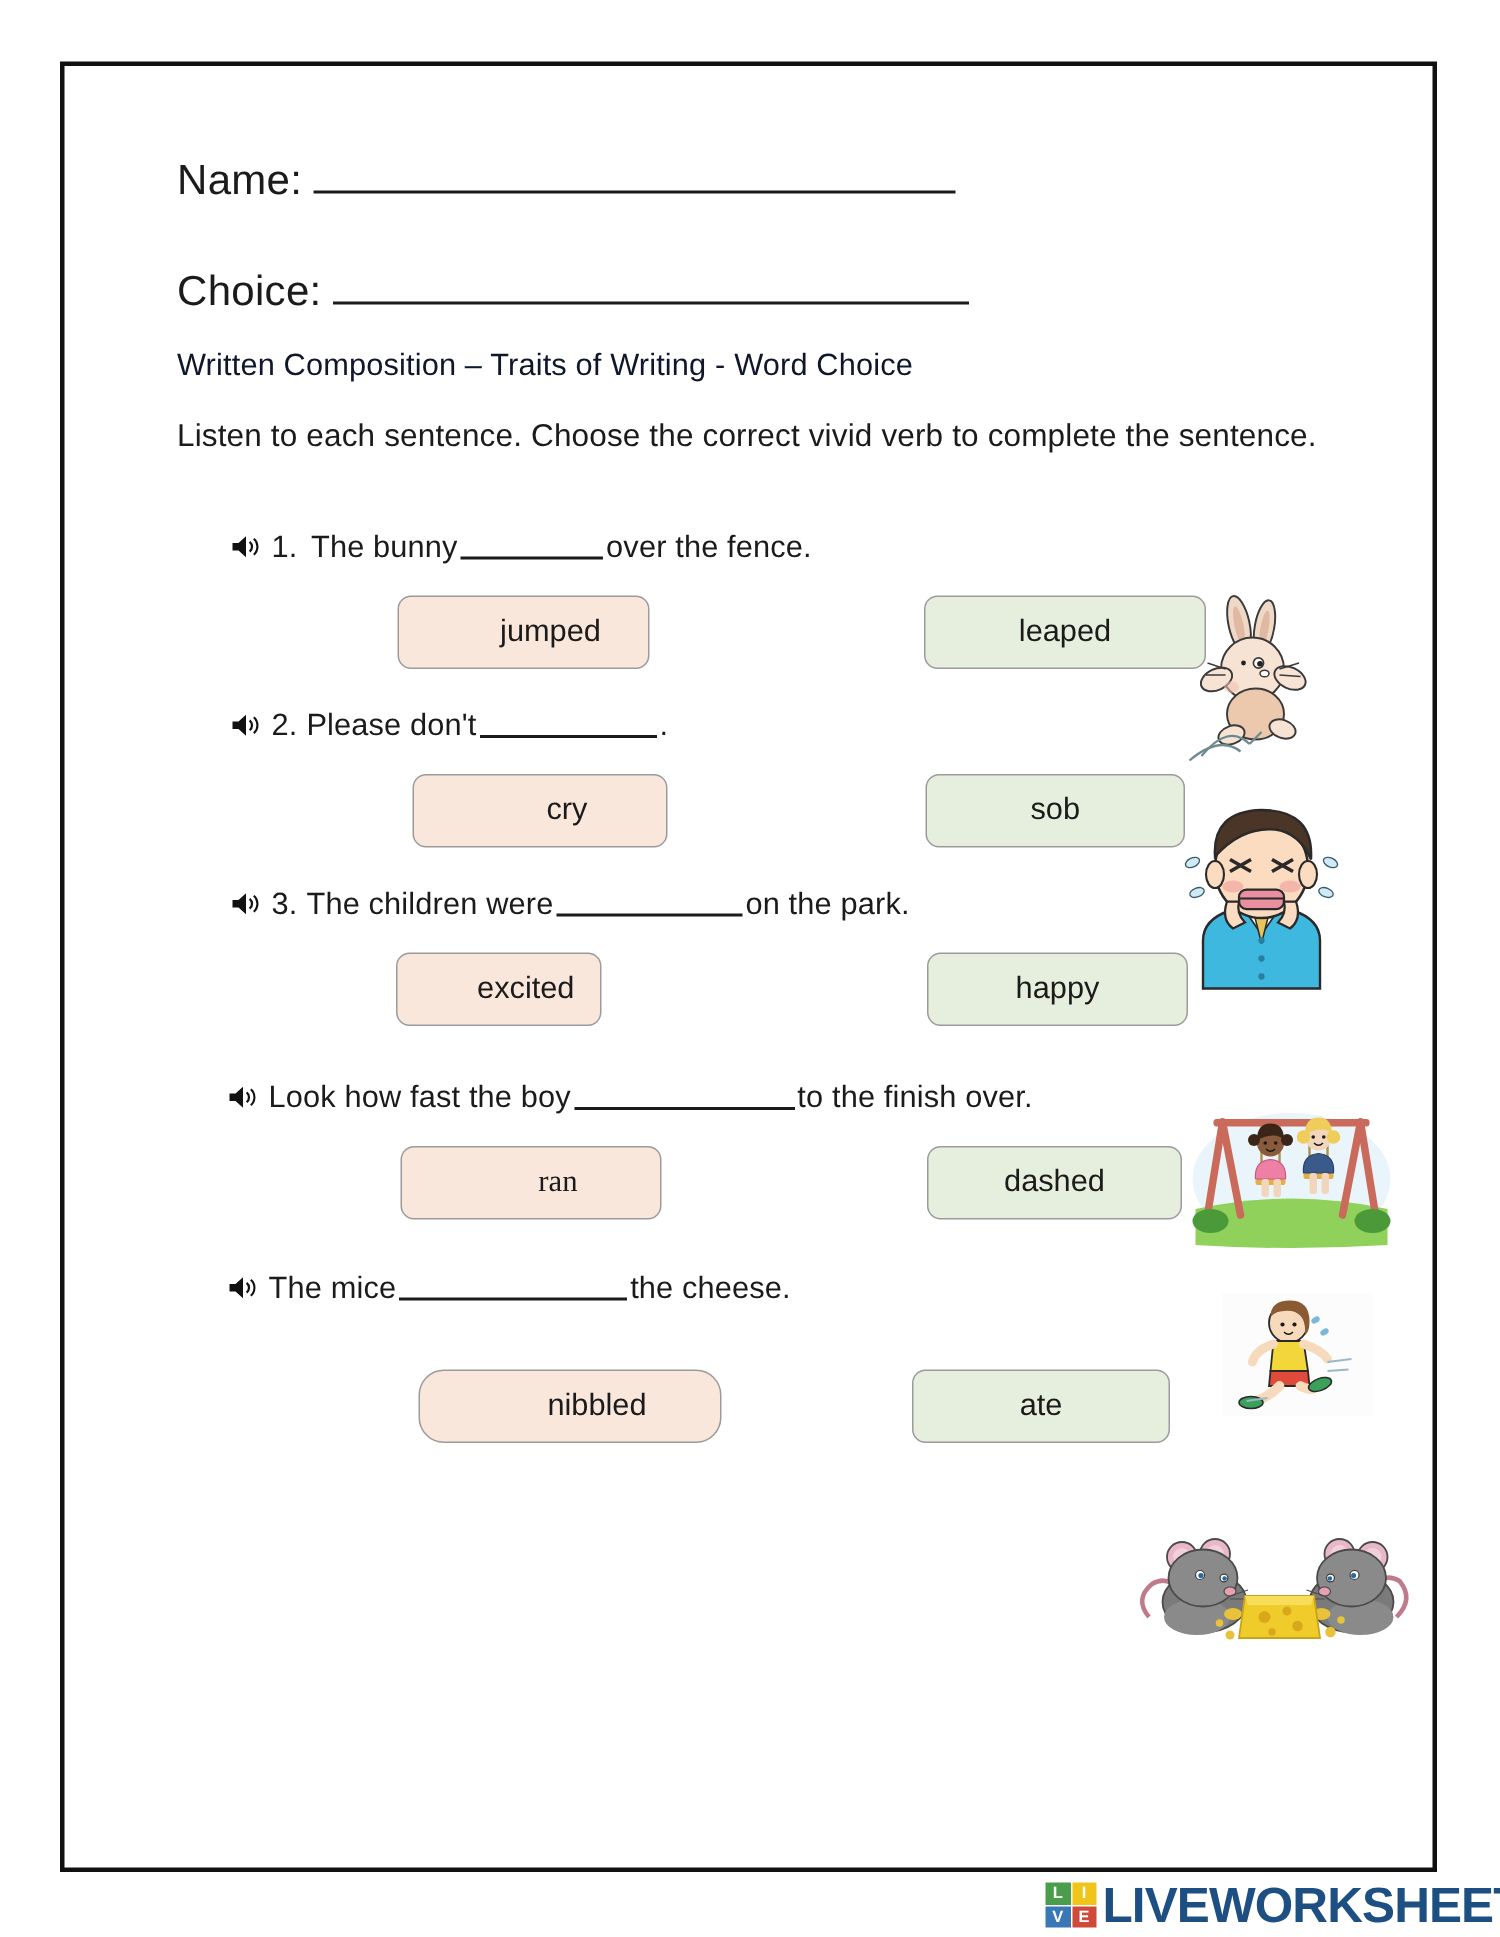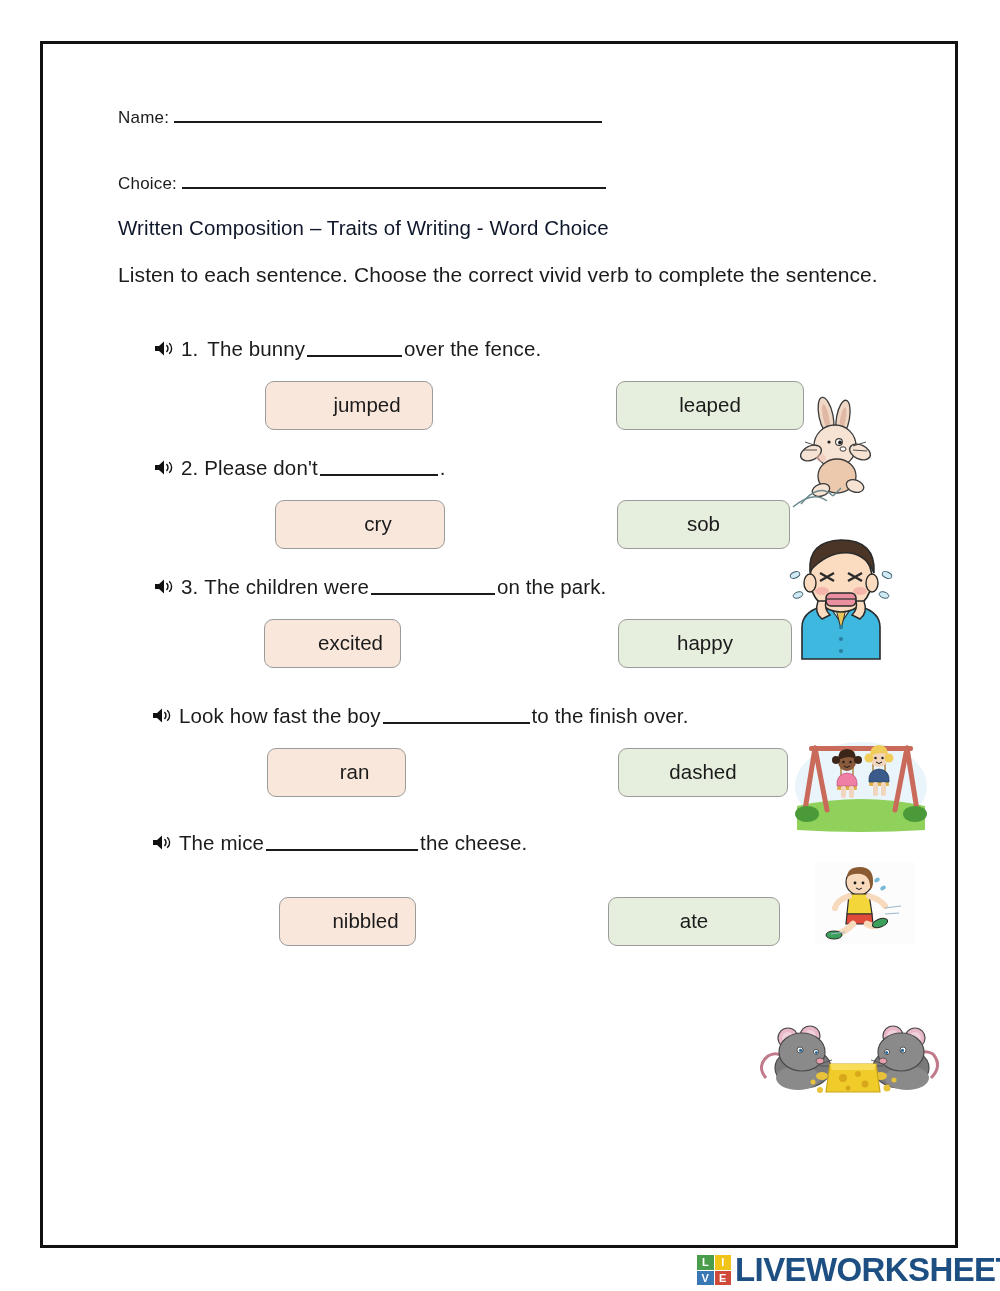--- a/index.html
+++ b/index.html
@@ -29,21 +29,21 @@
 
   .content {
     position: absolute;
     left: 75px;
     top: 60px;
     width: 810px;
   }
 
   
   .field-row {
-    font-size: 17px;
+    font-size: 28px;
     letter-spacing: 0.2px;
     color: #1b1b1b;
     white-space: nowrap;
   }
   .field-row.name { margin-bottom: 42px; }
   .field-row.teacher { margin-bottom: 22px; }
   .field-label { display: inline; }
   .field-blank {
     display: inline-block;
     border-bottom: 2px solid #1b1b1b;
@@ -253,40 +253,40 @@
               <path d="M1 6 L5 6 L10 1.5 L10 15.5 L5 11 L1 11 Z" fill="#111"></path>
               <path d="M12.4 5.2 A4.2 4.2 0 0 1 12.4 11.8" stroke="#111" stroke-width="1.5" fill="none"></path>
               <path d="M15.2 3.2 A7 7 0 0 1 15.2 13.8" stroke="#111" stroke-width="1.4" fill="none"></path>
             </svg>
           </span>
           <span>Look how fast the boy</span>
           <span class="inline-blank" style="width:147px;"></span>
           <span>to the finish over.</span>
         </div>
         <div class="choices">
-          <div class="choice peach" style="left:149px; width:139px;">ran</div>
+          <div class="choice peach" style="left:149px; width:174px;font-family:Liberation Serif, serif;">ran</div>
           <div class="choice green" style="left:500px; width:170px;">dashed</div>
         </div>
       </div>
 
       <div class="q-block" style="margin-top:25px;">
         <div class="q-line q-indent-2">
           <span class="spk">
             <svg width="21" height="17" viewBox="0 0 21 17">
               <path d="M1 6 L5 6 L10 1.5 L10 15.5 L5 11 L1 11 Z" fill="#111"></path>
               <path d="M12.4 5.2 A4.2 4.2 0 0 1 12.4 11.8" stroke="#111" stroke-width="1.5" fill="none"></path>
               <path d="M15.2 3.2 A7 7 0 0 1 15.2 13.8" stroke="#111" stroke-width="1.4" fill="none"></path>
             </svg>
           </span>
           <span>The mice</span>
           <span class="inline-blank" style="width:152px;"></span>
           <span>the cheese.</span>
         </div>
         <div class="choices" style="margin-top:42px;">
-          <div class="choice peach" style="left:161px; width:137px;">nibbled</div>
+          <div class="choice peach" style="left:161px; width:202px;border-radius:17px;">nibbled</div>
           <div class="choice green" style="left:490px; width:172px;">ate</div>
         </div>
       </div>
 
     </div>
   </div>
 
   <div class="thumb" style="left:728px; top:352px; width:125px; height:115px;">
     <svg width="125" height="115" viewBox="0 0 125 115">
       <g stroke="#3a3a3a" stroke-width="1.3">

